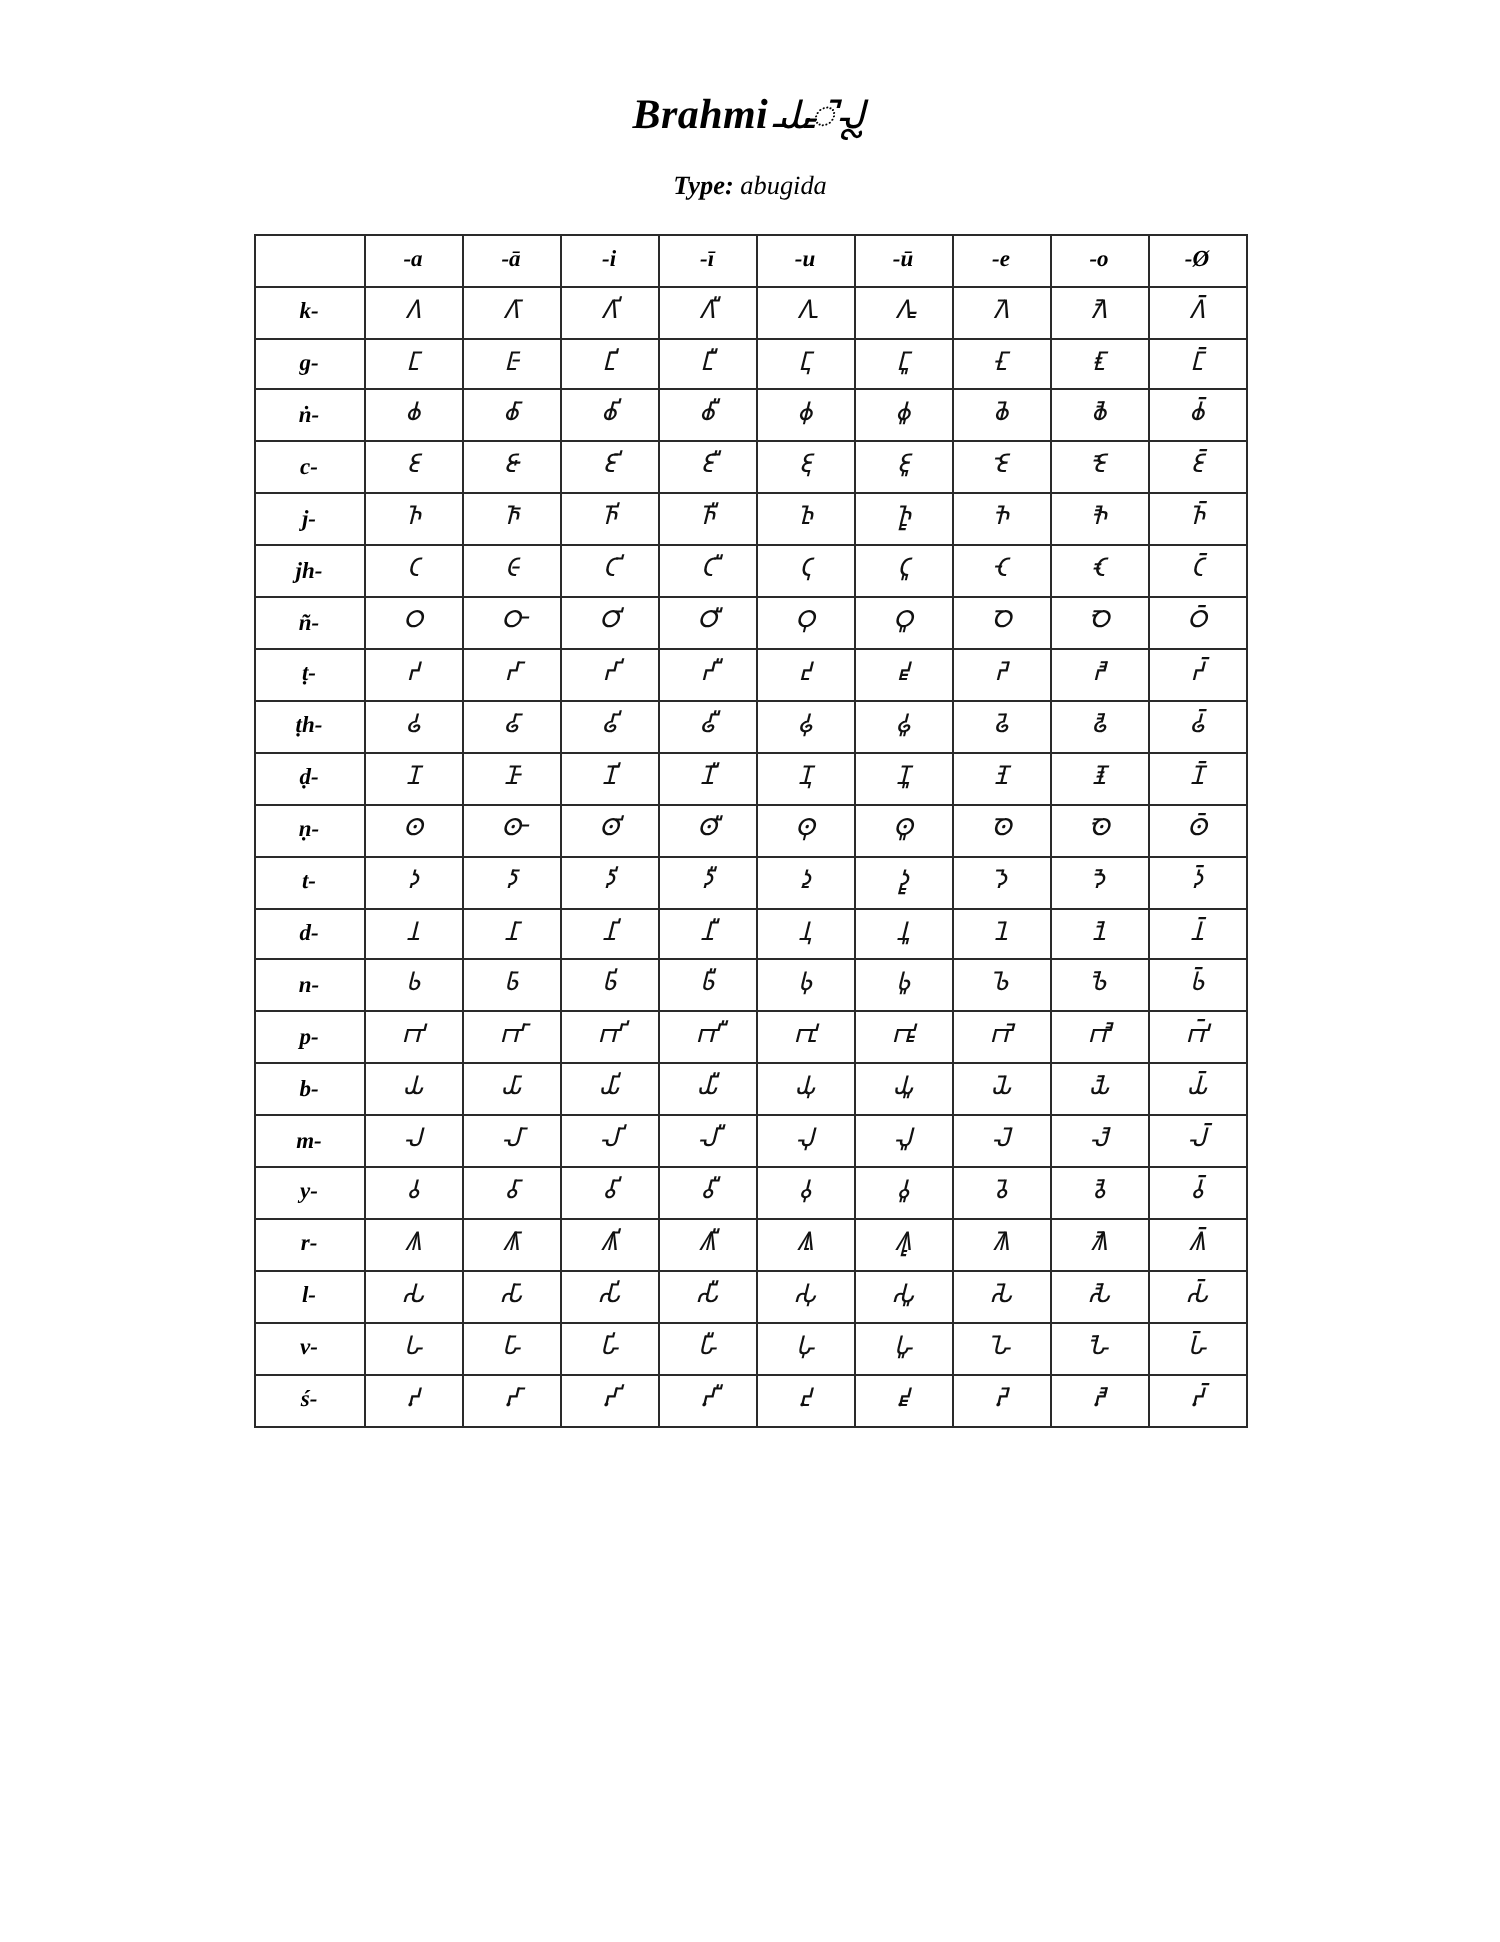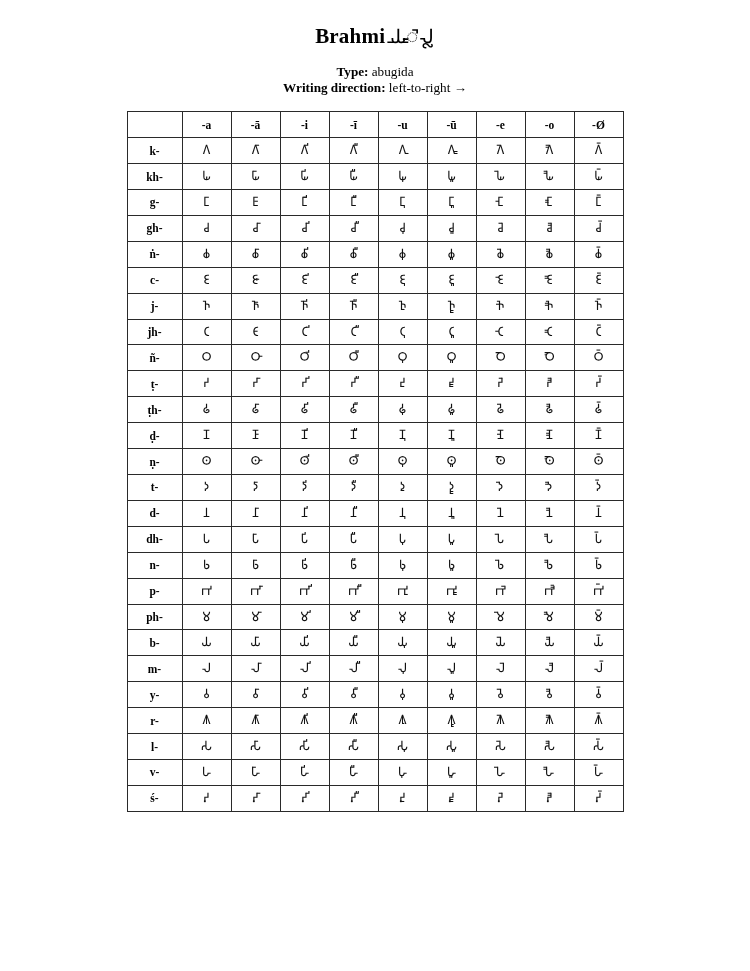--- a/index.html
+++ b/index.html
@@ -13,21 +13,22 @@
     font-family: "Liberation Serif", "DejaVu Serif", serif;
     color: #000000;
     overflow: hidden;
     position: relative;
   }
 
   .page {
     width: 750px;
     height: 716px;
     box-sizing: border-box;
-    padding-top: 24px;
+    padding-top: 45px;
+    font-style: italic;
   }
 
   
   .title {
     text-align: center;
     font-size: 21px;
     font-weight: bold;
     line-height: 1.15;
     margin: 0 0 16px 0;
     letter-spacing: 0.2px;
@@ -110,24 +111,20 @@
 <div class="page">
 
   <h1 class="title">
     <span>Brahmi</span><span class="title-native">𑀬𑀾𑀹𑀿𑀮𑁀</span>
   </h1>
 
   <div class="meta">
     <div class="meta-line">
       <span class="meta-label">Type:</span>
       <span class="meta-value">abugida</span>
-    </div>
-    <div class="meta-line">
-      <span class="meta-label">Writing direction:</span>
-      <span class="meta-value">left-to-right →</span>
     </div>
   </div>
 
   <div class="table-wrap">
     <table class="brahmi">
       <colgroup>
         <col class="c-label">
         <col class="c-cell">
           <col class="c-cell">
           <col class="c-cell">
@@ -159,56 +156,32 @@
             <td class="glyph"><span>𑀕𑀸</span></td>
             <td class="glyph"><span>𑀕𑀺</span></td>
             <td class="glyph"><span>𑀕𑀻</span></td>
             <td class="glyph"><span>𑀕𑀼</span></td>
             <td class="glyph"><span>𑀕𑀽</span></td>
             <td class="glyph"><span>𑀕𑁂</span></td>
             <td class="glyph"><span>𑀕𑁃</span></td>
             <td class="glyph"><span>𑀕𑁆</span></td>
           </tr>
           <tr>
-            <td class="cons-label">kh-</td>
-            <td class="glyph"><span>𑀖</span></td>
-            <td class="glyph"><span>𑀖𑀸</span></td>
-            <td class="glyph"><span>𑀖𑀺</span></td>
-            <td class="glyph"><span>𑀖𑀻</span></td>
-            <td class="glyph"><span>𑀖𑀼</span></td>
-            <td class="glyph"><span>𑀖𑀽</span></td>
-            <td class="glyph"><span>𑀖𑁂</span></td>
-            <td class="glyph"><span>𑀖𑁃</span></td>
-            <td class="glyph"><span>𑀖𑁆</span></td>
-          </tr>
-          <tr>
             <td class="cons-label">g-</td>
             <td class="glyph"><span>𑀗</span></td>
             <td class="glyph"><span>𑀗𑀸</span></td>
             <td class="glyph"><span>𑀗𑀺</span></td>
             <td class="glyph"><span>𑀗𑀻</span></td>
             <td class="glyph"><span>𑀗𑀼</span></td>
             <td class="glyph"><span>𑀗𑀽</span></td>
             <td class="glyph"><span>𑀗𑁂</span></td>
             <td class="glyph"><span>𑀗𑁃</span></td>
             <td class="glyph"><span>𑀗𑁆</span></td>
           </tr>
           <tr>
-            <td class="cons-label">gh-</td>
-            <td class="glyph"><span>𑀘</span></td>
-            <td class="glyph"><span>𑀘𑀸</span></td>
-            <td class="glyph"><span>𑀘𑀺</span></td>
-            <td class="glyph"><span>𑀘𑀻</span></td>
-            <td class="glyph"><span>𑀘𑀼</span></td>
-            <td class="glyph"><span>𑀘𑀽</span></td>
-            <td class="glyph"><span>𑀘𑁂</span></td>
-            <td class="glyph"><span>𑀘𑁃</span></td>
-            <td class="glyph"><span>𑀘𑁆</span></td>
-          </tr>
-          <tr>
             <td class="cons-label">ṅ-</td>
             <td class="glyph"><span>𑀙</span></td>
             <td class="glyph"><span>𑀙𑀸</span></td>
             <td class="glyph"><span>𑀙𑀺</span></td>
             <td class="glyph"><span>𑀙𑀻</span></td>
             <td class="glyph"><span>𑀙𑀼</span></td>
             <td class="glyph"><span>𑀙𑀽</span></td>
             <td class="glyph"><span>𑀙𑁂</span></td>
             <td class="glyph"><span>𑀙𑁃</span></td>
             <td class="glyph"><span>𑀙𑁆</span></td>
@@ -327,32 +300,20 @@
             <td class="glyph"><span>𑀦𑀸</span></td>
             <td class="glyph"><span>𑀦𑀺</span></td>
             <td class="glyph"><span>𑀦𑀻</span></td>
             <td class="glyph"><span>𑀦𑀼</span></td>
             <td class="glyph"><span>𑀦𑀽</span></td>
             <td class="glyph"><span>𑀦𑁂</span></td>
             <td class="glyph"><span>𑀦𑁃</span></td>
             <td class="glyph"><span>𑀦𑁆</span></td>
           </tr>
           <tr>
-            <td class="cons-label">dh-</td>
-            <td class="glyph"><span>𑀧</span></td>
-            <td class="glyph"><span>𑀧𑀸</span></td>
-            <td class="glyph"><span>𑀧𑀺</span></td>
-            <td class="glyph"><span>𑀧𑀻</span></td>
-            <td class="glyph"><span>𑀧𑀼</span></td>
-            <td class="glyph"><span>𑀧𑀽</span></td>
-            <td class="glyph"><span>𑀧𑁂</span></td>
-            <td class="glyph"><span>𑀧𑁃</span></td>
-            <td class="glyph"><span>𑀧𑁆</span></td>
-          </tr>
-          <tr>
             <td class="cons-label">n-</td>
             <td class="glyph"><span>𑀨</span></td>
             <td class="glyph"><span>𑀨𑀸</span></td>
             <td class="glyph"><span>𑀨𑀺</span></td>
             <td class="glyph"><span>𑀨𑀻</span></td>
             <td class="glyph"><span>𑀨𑀼</span></td>
             <td class="glyph"><span>𑀨𑀽</span></td>
             <td class="glyph"><span>𑀨𑁂</span></td>
             <td class="glyph"><span>𑀨𑁃</span></td>
             <td class="glyph"><span>𑀨𑁆</span></td>
@@ -363,32 +324,20 @@
             <td class="glyph"><span>𑀪𑀸</span></td>
             <td class="glyph"><span>𑀪𑀺</span></td>
             <td class="glyph"><span>𑀪𑀻</span></td>
             <td class="glyph"><span>𑀪𑀼</span></td>
             <td class="glyph"><span>𑀪𑀽</span></td>
             <td class="glyph"><span>𑀪𑁂</span></td>
             <td class="glyph"><span>𑀪𑁃</span></td>
             <td class="glyph"><span>𑀪𑁆</span></td>
           </tr>
           <tr>
-            <td class="cons-label">ph-</td>
-            <td class="glyph"><span>𑀫</span></td>
-            <td class="glyph"><span>𑀫𑀸</span></td>
-            <td class="glyph"><span>𑀫𑀺</span></td>
-            <td class="glyph"><span>𑀫𑀻</span></td>
-            <td class="glyph"><span>𑀫𑀼</span></td>
-            <td class="glyph"><span>𑀫𑀽</span></td>
-            <td class="glyph"><span>𑀫𑁂</span></td>
-            <td class="glyph"><span>𑀫𑁃</span></td>
-            <td class="glyph"><span>𑀫𑁆</span></td>
-          </tr>
-          <tr>
             <td class="cons-label">b-</td>
             <td class="glyph"><span>𑀬</span></td>
             <td class="glyph"><span>𑀬𑀸</span></td>
             <td class="glyph"><span>𑀬𑀺</span></td>
             <td class="glyph"><span>𑀬𑀻</span></td>
             <td class="glyph"><span>𑀬𑀼</span></td>
             <td class="glyph"><span>𑀬𑀽</span></td>
             <td class="glyph"><span>𑀬𑁂</span></td>
             <td class="glyph"><span>𑀬𑁃</span></td>
             <td class="glyph"><span>𑀬𑁆</span></td>

